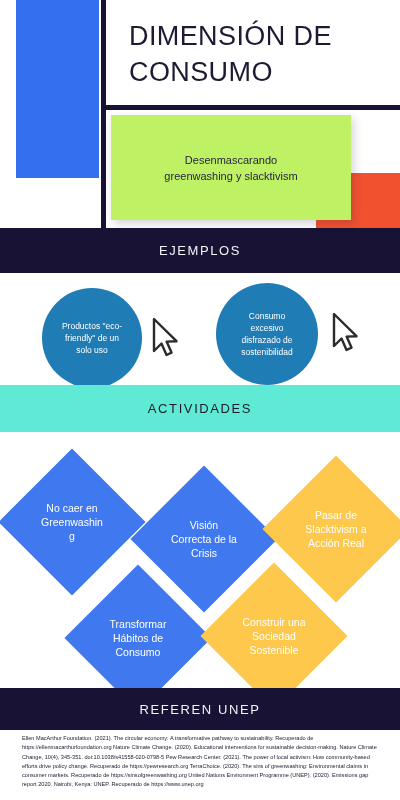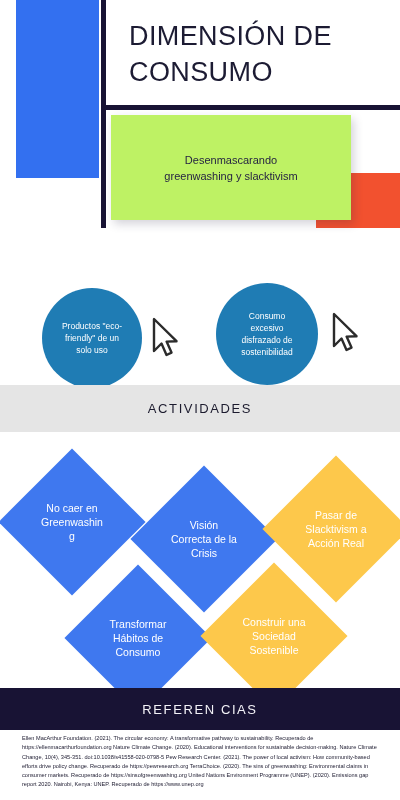--- a/index.html
+++ b/index.html
@@ -93,21 +93,21 @@
   
   .band {
     position: absolute;
     left: 0;
     width: 400px;
     display: flex;
     align-items: center;
     justify-content: center;
   }
   .band-dark { background: #181334; }
-  .band-yellow { background: #e5e5e5; }
+  .band-yellow { background: #5eead4; }
   .band-label {
     font-size: 13px;
     letter-spacing: 1.6px;
     font-weight: 400;
   }
   .band-label-light { color: #f3f2f7; }
   .band-label-dark { color: #1c1b2e; }
 
   #band-ejemplos { top: 228px; height: 45px; }
   #band-actividades { top: 385px; height: 47px; }
@@ -212,20 +212,23 @@
 
     <div class="hero-title">DIMENSIÓN DE
 CONSUMO</div>
 
     <div class="hero-card">
       <div class="hero-card-text">Desenmascarando
 greenwashing y slacktivism</div>
     </div>
   </div>
 
+  <div class="band band-dark" id="band-ejemplos">
+    <span class="band-label band-label-light">EJEMPLOS</span>
+  </div>
 
   <div class="examples">
 
     <div class="circle" id="circle-1">
       <div class="circle-text">Productos "eco-
 friendly"  de un
 solo uso</div>
     </div>
 
     <div class="cursor" id="cursor-1">
@@ -279,20 +282,20 @@
     </div>
 
     <div class="diamond diamond-yellow" id="diamond-5">
       <div class="diamond-text">Construir una
 Sociedad
 Sostenible</div>
     </div>
   </div>
 
   <div class="band band-dark" id="band-referencias">
-    <span class="band-label band-label-light">REFEREN CIAS</span>
+    <span class="band-label band-label-light">REFEREN UNEP</span>
   </div>
 
   <div class="refs">
     <div class="refs-text">Ellen MacArthur Foundation. (2021). The circular economy: A transformative pathway to sustainability. Recuperado de https://ellenmacarthurfoundation.org Nature Climate Change. (2020). Educational interventions for sustainable decision-making. Nature Climate Change, 10(4), 345-351. doi:10.1038/s41558-020-0798-5 Pew Research Center. (2021). The power of local activism: How community-based efforts drive policy change. Recuperado de https://pewresearch.org TerraChoice. (2020). The sins of greenwashing: Environmental claims in consumer markets. Recuperado de https://sinsofgreenwashing.org United Nations Environment Programme (UNEP). (2020). Emissions gap report 2020. Nairobi, Kenya: UNEP. Recuperado de https://www.unep.org</div>
   </div>
 
 </div>
 
 </body></html>

